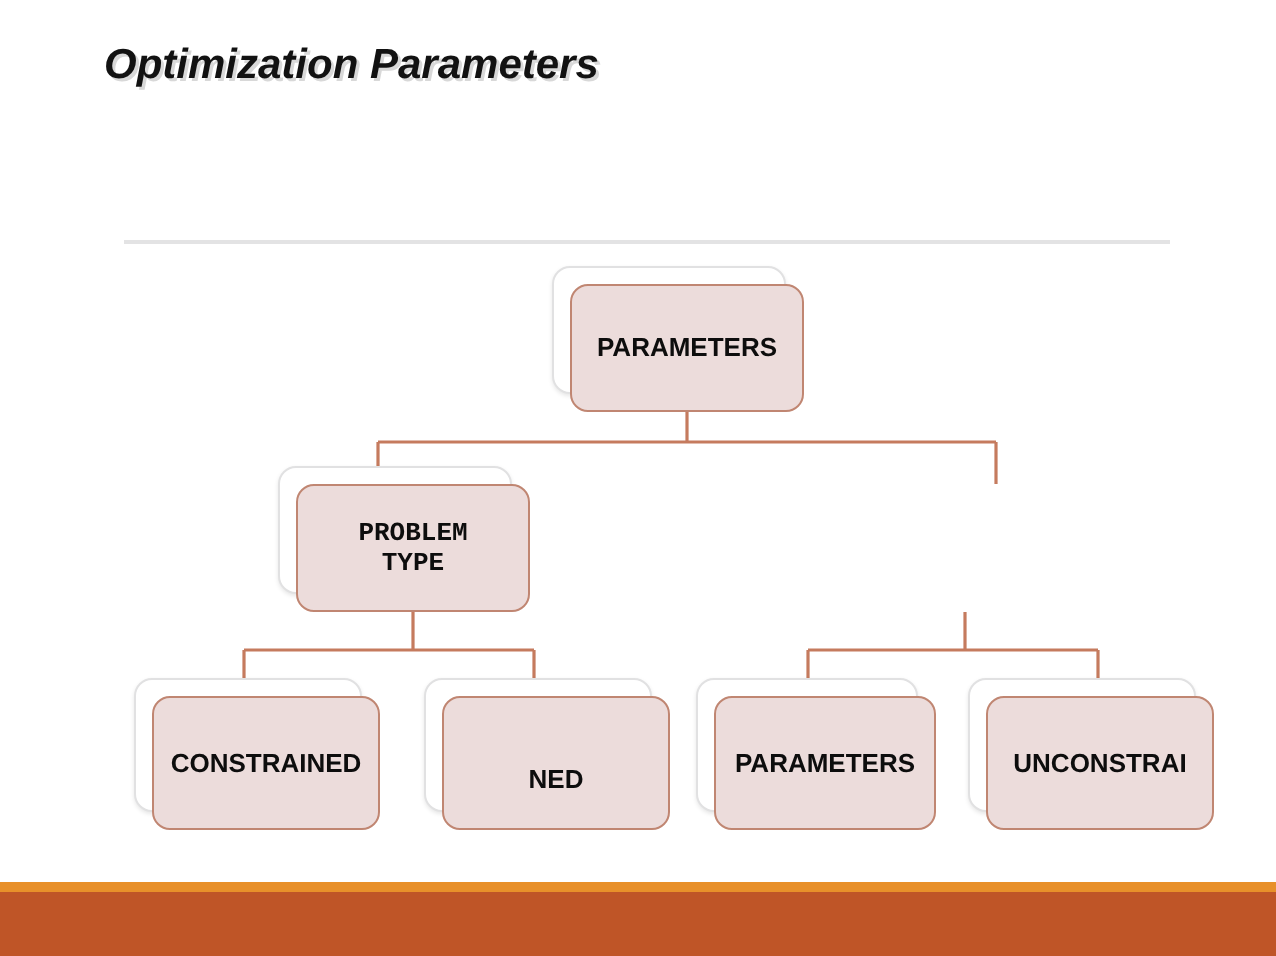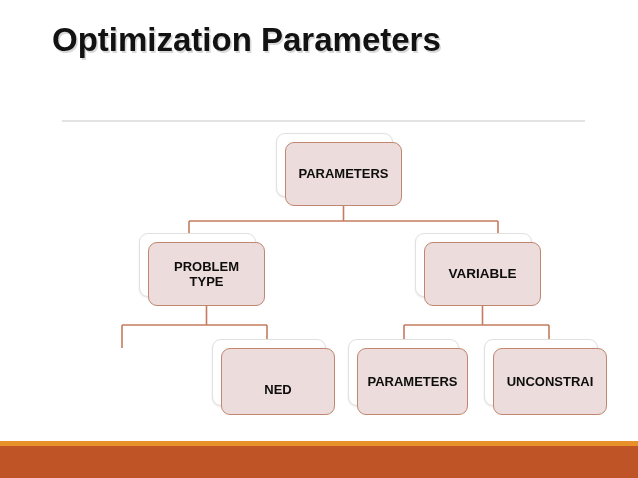--- a/index.html
+++ b/index.html
@@ -13,26 +13,27 @@
     position: relative;
     overflow: hidden;
     font-family: "Liberation Sans", sans-serif;
   }
 
   
   .slide-title {
     position: absolute;
     left: 52px;
     top: 21px;
-    font-size: 33px;
+    font-size: 21px;
     font-weight: 700;
     color: #121212;
     letter-spacing: 0px;
     text-shadow: 1.5px 1.5px 0 #d8d8d8;
     white-space: nowrap;
+    font-style: italic;
   }
 
   
   .title-divider {
     position: absolute;
     left: 62px;
     top: 120px;
     width: 523px;
     height: 2px;
     background: #e3e3e4;
@@ -90,21 +91,21 @@
     color: #0d0d0d;
     font-weight: 700;
     text-align: center;
     line-height: 1.18;
     font-size: 13px;
     padding: 0 6px;
   }
 
   
   #node-parameters      { left: 256px; top: 142px; width: 117px; height: 64px; }
-  #node-problem-type    { left: 119px; top: 242px; width: 117px; height: 64px; }
+  #node-problem-type    { left: 119px; top: 242px; width: 117px; height: 64px; font-family: Liberation Mono, monospace; }
   #node-variable        { left: 395px; top: 242px; width: 117px; height: 64px; }
   #node-constrained     { left: 47px;  top: 348px; width: 114px; height: 67px; }
   #node-unconstrained   { left: 192px; top: 348px; width: 114px; height: 67px; }
   #node-dependent       { left: 328px; top: 348px; width: 111px; height: 67px; }
   #node-independent     { left: 464px; top: 348px; width: 114px; height: 67px; }
 
   #node-parameters    .node-label { font-size: 13px; }
   #node-problem-type  .node-label { font-size: 13px; }
   #node-variable      .node-label { font-size: 13.5px; }
   #node-constrained   .node-label { font-size: 13px; }
@@ -174,27 +175,27 @@
   <div class="node" id="node-problem-type">
     <div class="back-card"></div>
     <div class="front-card">
       <div class="node-label">
         <span>PROBLEM</span><br>
         <span>TYPE</span>
       </div>
     </div>
   </div>
 
-  <div class="node" id="node-variable">
-    <div class="back-card"></div>
-    <div class="front-card">
-      <div class="node-label">VARIABLE</div>
-    </div>
-  </div>
-
+
+  <div class="node" id="node-constrained">
+    <div class="back-card"></div>
+    <div class="front-card">
+      <div class="node-label">CONSTRAINED</div>
+    </div>
+  </div>
 
   <div class="node" id="node-unconstrained">
     <div class="back-card"></div>
     <div class="front-card">
       <div class="node-label">
         <br>
         <span>NED</span>
       </div>
     </div>
   </div>

